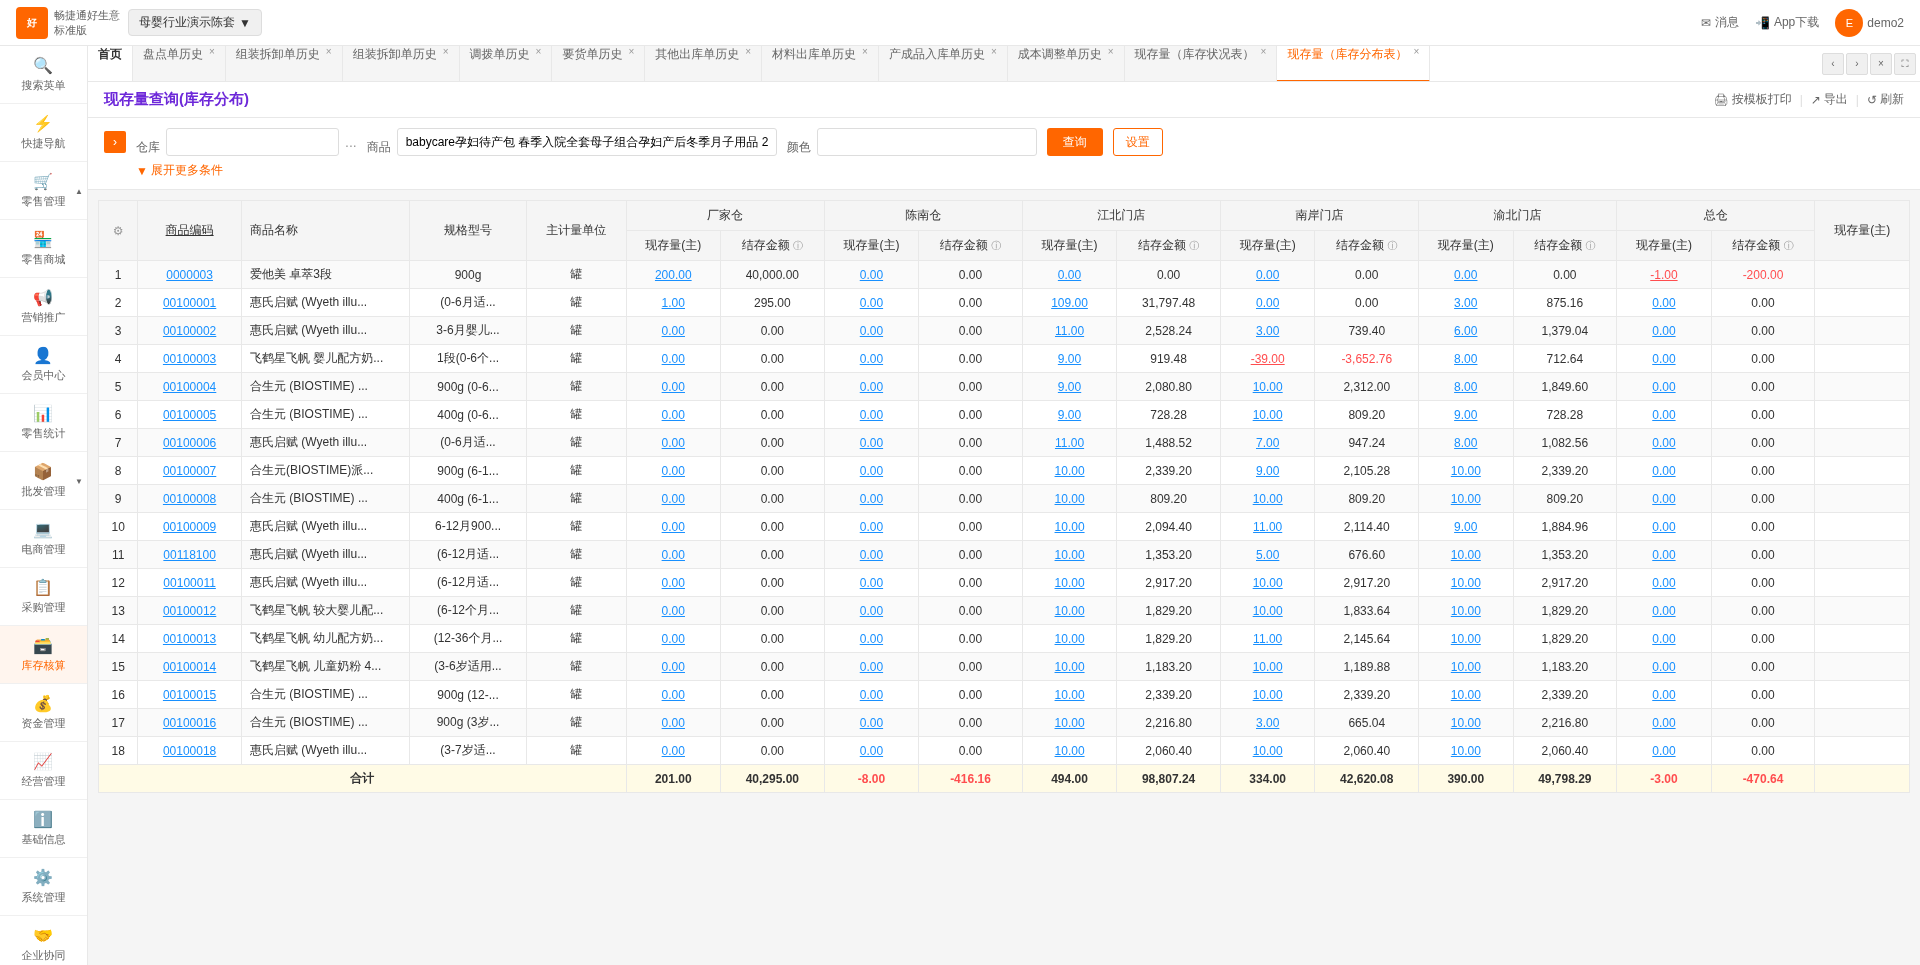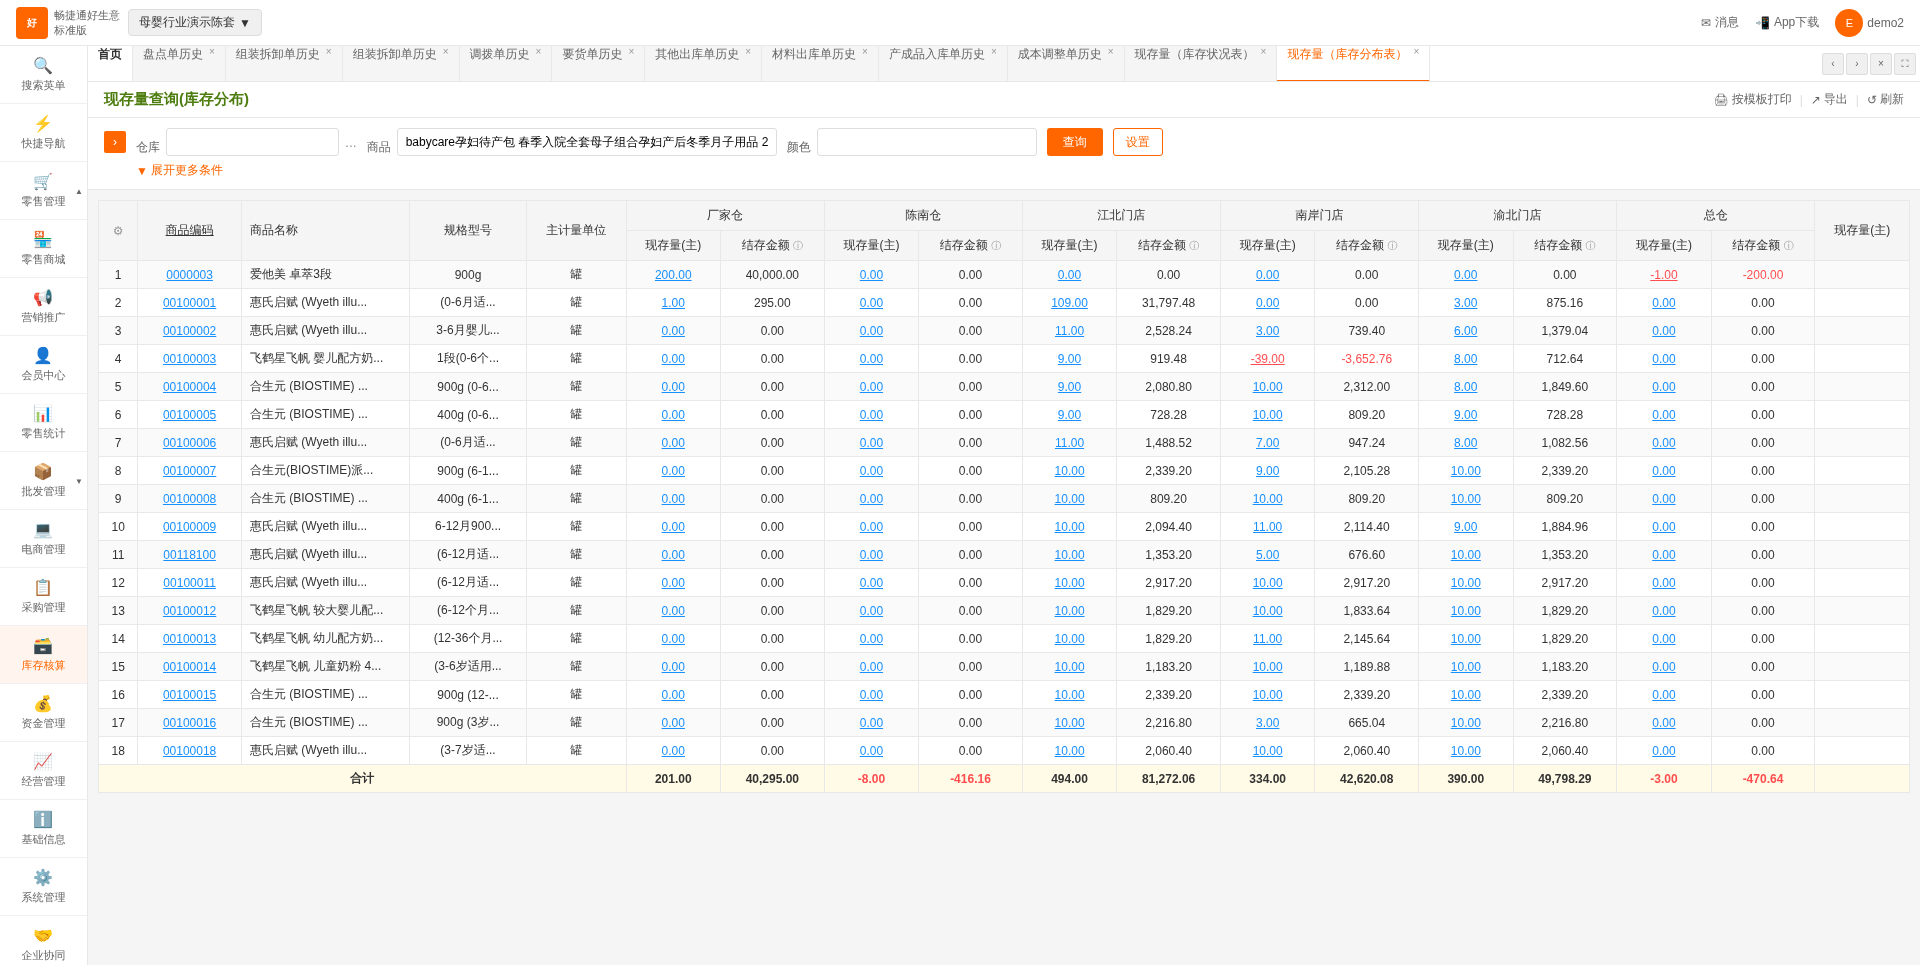--- a/index.html
+++ b/index.html
@@ -91,21 +91,21 @@
     
     .page-content { flex: 1; overflow-y: auto; padding: 0; background: #f5f5f5; }
     .page-header {
       background: #fff;
       padding: 8px 16px;
       border-bottom: 1px solid #e8e8e8;
       display: flex;
       align-items: center;
       justify-content: space-between;
     }
-    .page-title { font-size: 15px; font-weight: bold; color: #4d7c0f; }
+    .page-title { font-size: 15px; font-weight: bold; color: #6d28d9; }
     .page-actions { display: flex; gap: 8px; align-items: center; }
     .action-link { color: #666; font-size: 12px; cursor: pointer; display: flex; align-items: center; gap: 3px; }
 
     
     .search-area {
       background: #fff;
       padding: 10px 16px;
       border-bottom: 1px solid #e8e8e8;
     }
     .search-row { display: flex; align-items: center; gap: 10px; flex-wrap: wrap; }
@@ -844,21 +844,21 @@
     <td style="">0.00</td>
     <td></td>
   </tr>
                 <tr style="background: rgb(255, 251, 230); font-weight: bold;">
   <td colspan="5" style="text-align:center">合计</td>
   <td>201.00</td>
   <td>40,295.00</td>
   <td style="color:#ff4d4f">-8.00</td>
   <td style="color:#ff4d4f">-416.16</td>
   <td>494.00</td>
-  <td>81,272.06</td>
+  <td>98,807.24</td>
   <td>334.00</td>
   <td>42,620.08</td>
   <td>390.00</td>
   <td>49,798.29</td>
   <td style="color:#ff4d4f">-3.00</td>
   <td style="color:#ff4d4f">-470.64</td>
   <td></td>
 </tr>
               </tbody>
           </table>

